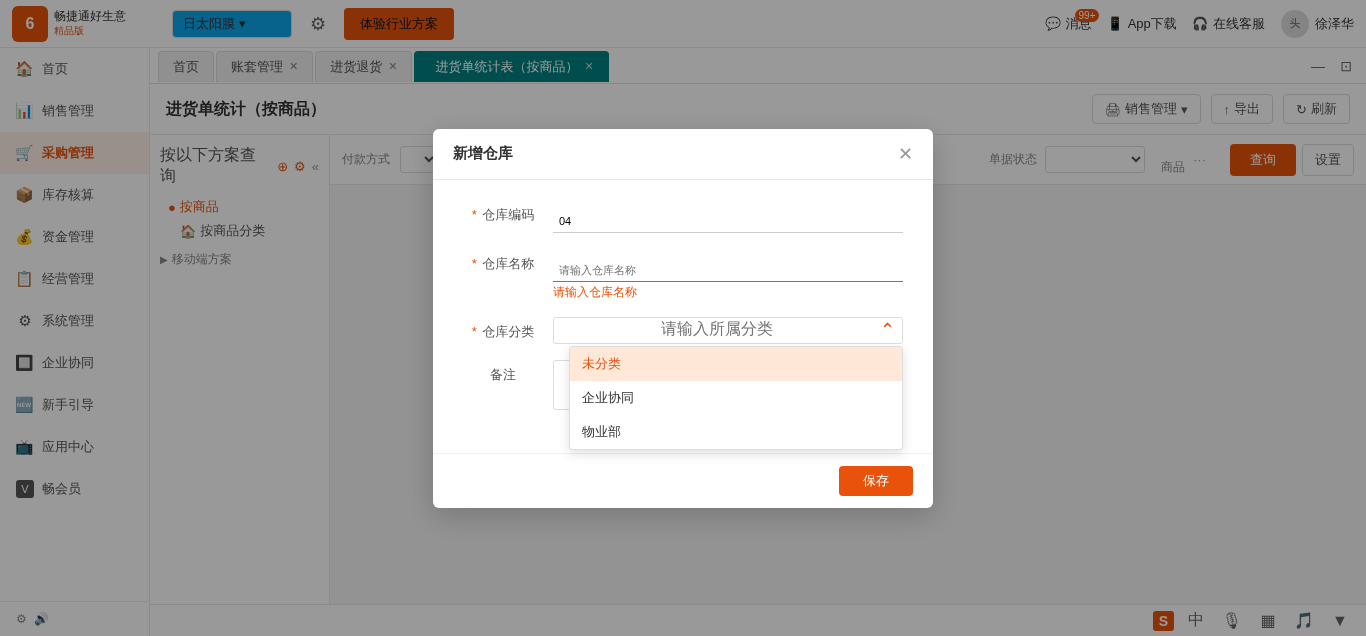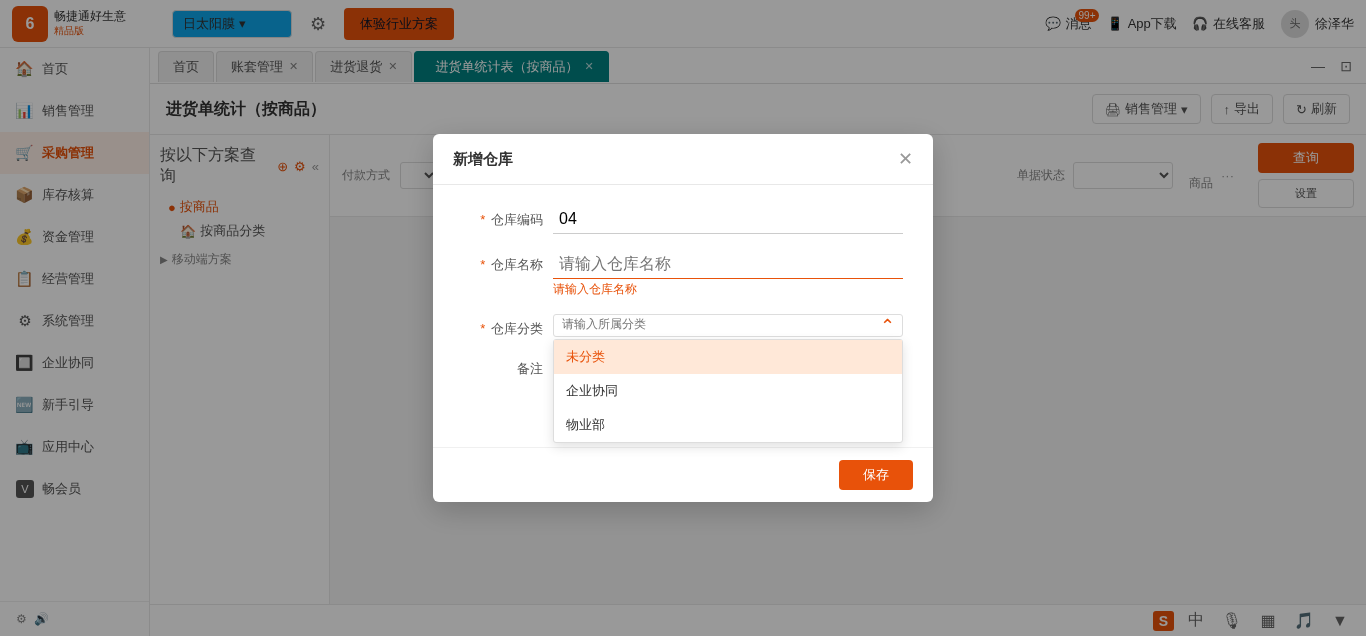--- a/index.html
+++ b/index.html
@@ -105,23 +105,23 @@
     .page-actions { display: flex; align-items: center; gap: 10px; }
     .action-btn {
       display: flex; align-items: center; gap: 4px;
       padding: 5px 12px; border: 1px solid #ddd; border-radius: 4px;
       cursor: pointer; background: #fff; color: #555; font-size: 13px;
     }
     .tree-item { display: flex; align-items: center; gap: 4px; padding: 3px 8px; cursor: pointer; color: #555; font-size: 13px; }
     .tree-item.selected { color: #e8520a; }
 
     
-    .query-set-area { display: flex; flex-direction: column; gap: 6px; padding: 0 0 0 12px; }
+    .query-set-area { display: flex; gap: 6px; padding: 0 0 0 12px; }
     .query-btn { background: #e8520a; color: #fff; border: none; padding: 6px 20px; border-radius: 4px; cursor: pointer; font-size: 13px; }
-    .set-btn { background: #fff; color: #555; border: 1px solid #ddd; padding: 6px 36px; border-radius: 4px; cursor: pointer; font-size: 11px; }
+    .set-btn { background: #fff; color: #555; border: 1px solid #ddd; padding: 6px 12px; border-radius: 4px; cursor: pointer; font-size: 13px; }
 
     
     .input-row { display: flex; align-items: center; gap: 10px; }
     .form-input { border: none; border-bottom: 1px solid #ddd; padding: 4px 6px; font-size: 13px; width: 150px; outline: none; }
     .form-select { border: 1px solid #ddd; border-radius: 3px; padding: 4px 8px; font-size: 13px; color: #555; background: #fff; cursor: pointer; }
 
     
     .overlay {
       position: fixed; top: 0; left: 0; width: 100%; height: 100%;
       background: rgba(0,0,0,0.4); z-index: 100;
@@ -140,44 +140,44 @@
     }
     .modal-title { font-size: 15px; font-weight: bold; color: #333; }
     .modal-close { cursor: pointer; color: #999; font-size: 18px; }
     .modal-body { padding: 20px 30px 24px; }
     .modal-footer { padding: 12px 20px; border-top: 1px solid #f0f0f0; display: flex; justify-content: flex-end; gap: 10px; }
 
     .form-row {
       display: flex; align-items: flex-start; margin-bottom: 16px; gap: 10px;
     }
     .form-row-label {
-      width: 80px; text-align: right; padding-top: 6px; font-size: 13px; color: #555;
+      width: 80px; text-align: center; padding-top: 6px; font-size: 13px; color: #555;
       flex-shrink: 0;
     }
     .required-star { color: #e8520a; margin-right: 2px; }
     .form-row-content { flex: 1; }
 
     .text-input {
       width: 100%; border: none; border-bottom: 1px solid #ccc;
-      padding: 5px 6px; font-size: 16px; outline: none; background: transparent;
+      padding: 5px 6px; font-size: 11px; outline: none; background: transparent; margin-top: 10px;
     }
     .text-input.error { border-bottom: 1px solid #e8520a; }
     .error-msg { color: #e8520a; font-size: 12px; margin-top: 2px; }
 
     .category-input-wrap { position: relative; }
     .category-input {
       width: 100%; border: 1px solid #ddd; border-radius: 3px;
-      padding: 2px 30px 5px 8px; font-size: 12px; outline: none;
+      padding: 2px 30px 5px 8px; font-size: 16px; outline: none; text-align: center;
     }
     .category-arrow {
       position: absolute; right: 8px; top: 50%; transform: translateY(-50%);
       color: #e8520a; font-size: 18px; cursor: pointer;
     }
     .dropdown-list {
-      position: absolute; top: 100%; left: 0; right: 0;
+      position: absolute; top: 100%; left: 16px; right: 0;
       background: #fff; border: 1px solid #ddd; border-radius: 3px;
       box-shadow: 0 4px 12px rgba(0,0,0,0.12); z-index: 200;
       margin-top: 2px;
     }
     .dropdown-item {
       padding: 8px 12px; cursor: pointer; font-size: 13px; color: #333;
     }
     .dropdown-item.selected { background: #ffe8d8; color: #e8520a; }
 
     .textarea-input {

